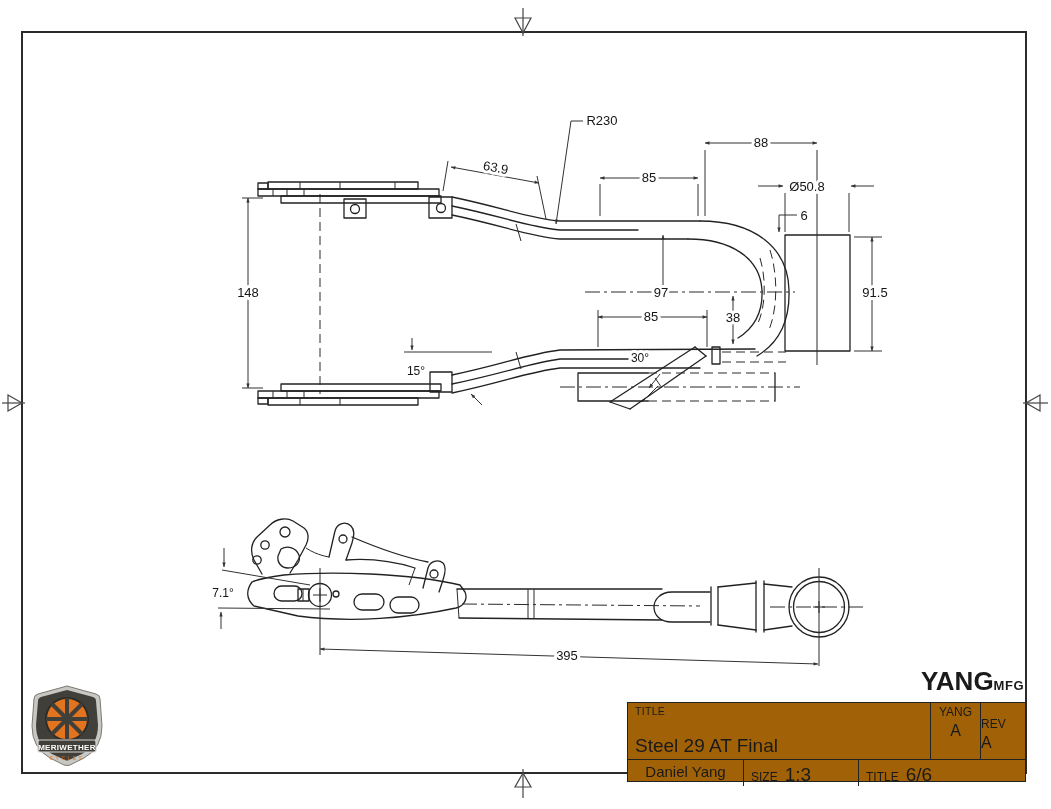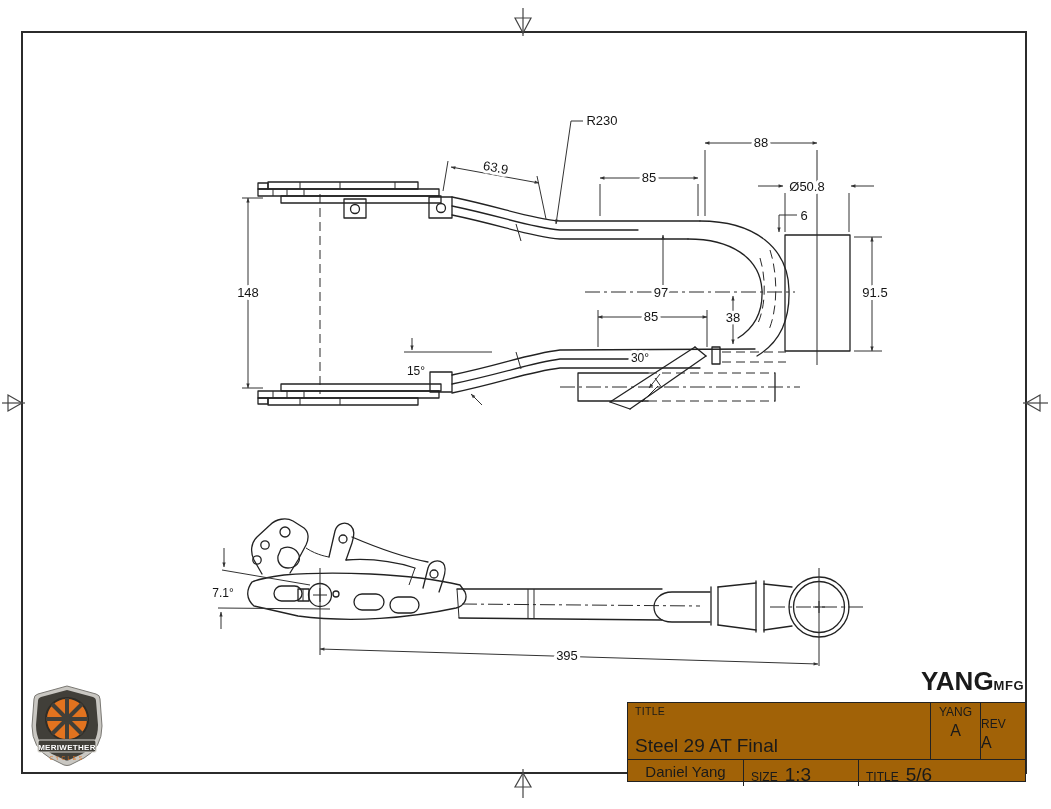--- a/index.html
+++ b/index.html
@@ -309,18 +309,18 @@
       <div class="tb-sr-label">REV</div>
       <div class="tb-sr-value">A</div>
     </div>
   </div>
   <div class="tb-row2">
     <div class="tb-author">Daniel Yang</div>
     <div class="tb-scale">
       <span class="tb-inline-label">SIZE</span><span class="tb-inline-value">1:3</span>
     </div>
     <div class="tb-sheet">
-      <span class="tb-inline-label">TITLE</span><span class="tb-inline-value">5/6</span>
+      <span class="tb-inline-label">TITLE</span><span class="tb-inline-value">6/6</span>
     </div>
   </div>
 </div>
 
 </div>
 
 </body></html>

